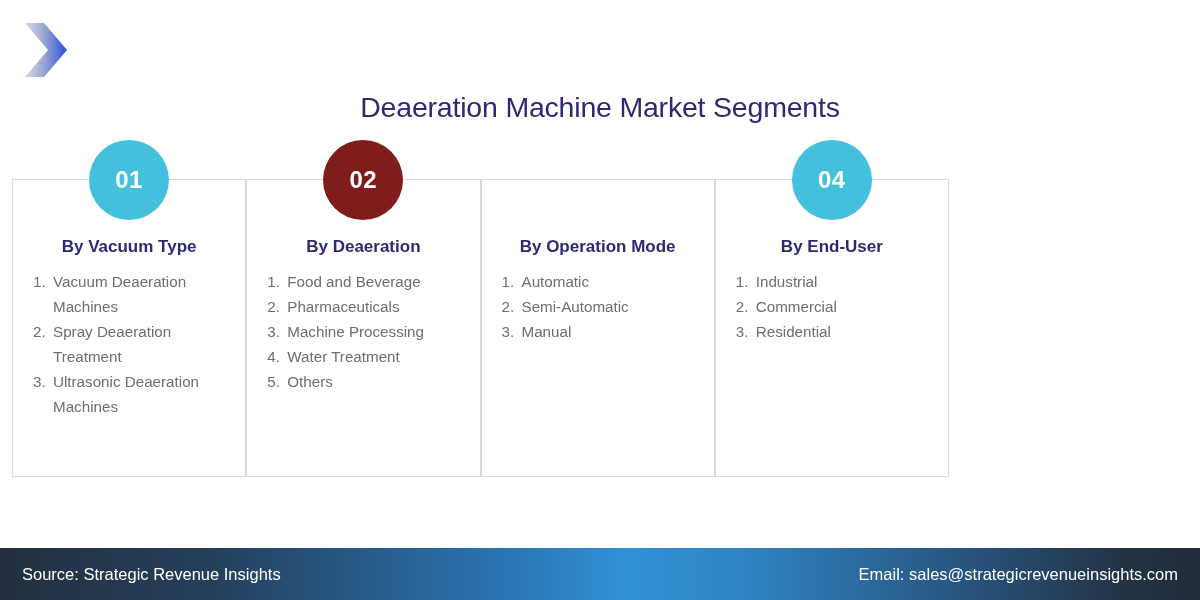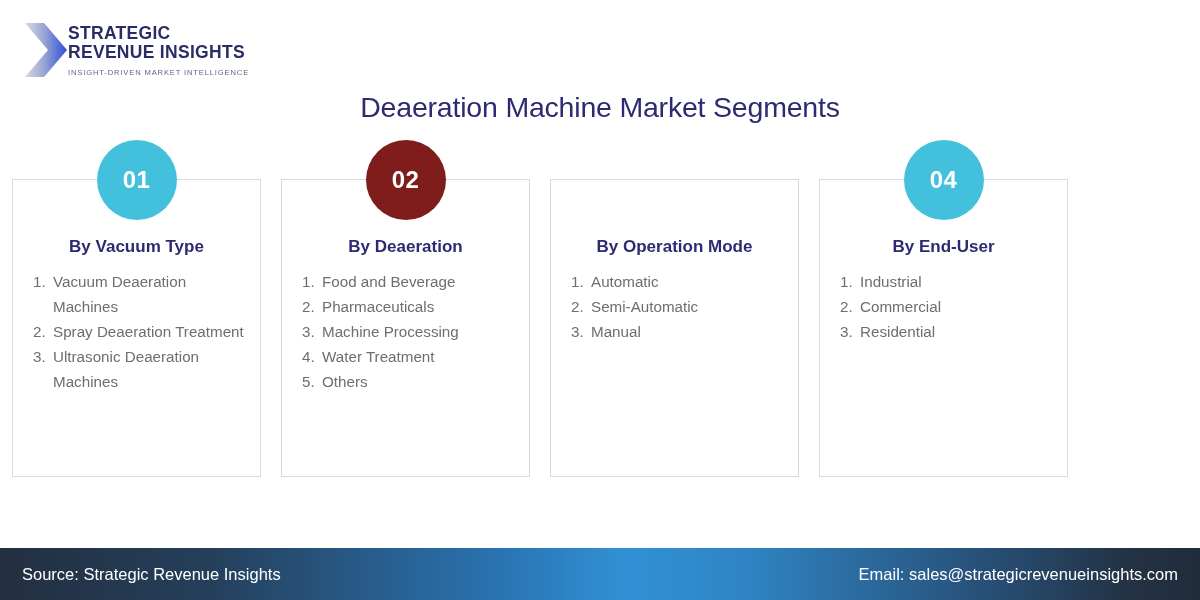--- a/index.html
+++ b/index.html
@@ -66,21 +66,21 @@
     font-size: 28.5px;
     color: #2e2a72;
     letter-spacing: -0.2px;
   }
 
   
   #cards-row {
     position: absolute;
     left: 12px;
     top: 179px;
-    width: 1056px;
+    width: 937px;
     height: 298px;
     display: flex;
     justify-content: space-between;
     align-items: center;
   }
   .card {
     position: relative;
     width: 249px;
     height: 298px;
     box-sizing: border-box;
@@ -178,25 +178,20 @@
       <defs>
         <linearGradient id="chevGrad" x1="0" y1="0" x2="1" y2="0">
           <stop offset="0%" stop-color="#d6dae6"></stop>
           <stop offset="45%" stop-color="#9aa6d2"></stop>
           <stop offset="100%" stop-color="#2a4fd8"></stop>
         </linearGradient>
       </defs>
       <path d="M3 2 L22 2 L45 29 L22 56 L3 56 L26 29 Z" fill="url(#chevGrad)"></path>
     </svg>
   </div>
-  <div id="logo-text-block">
-    <div class="logo-line">STRATEGIC</div>
-    <div class="logo-line">REVENUE INSIGHTS</div>
-    <div id="logo-tagline">INSIGHT-DRIVEN MARKET INTELLIGENCE</div>
-  </div>
 </div>
 
 <div id="page-title">Deaeration Machine Market Segments</div>
 
 <div id="cards-row">
 
   <div class="card">
     <div class="card-badge" style="background: rgb(67, 193, 220);">
       <span>01</span>
     </div>

